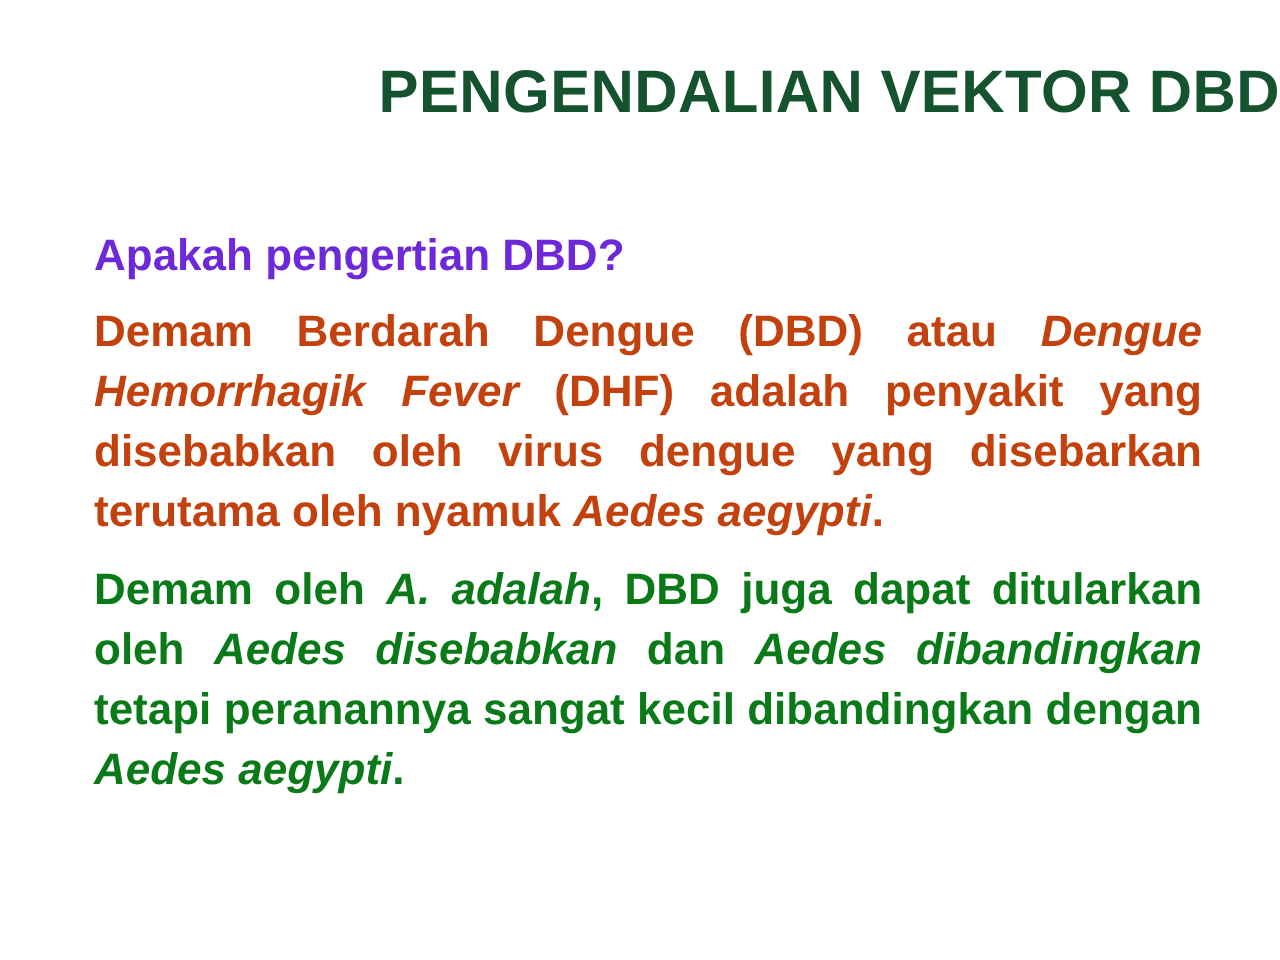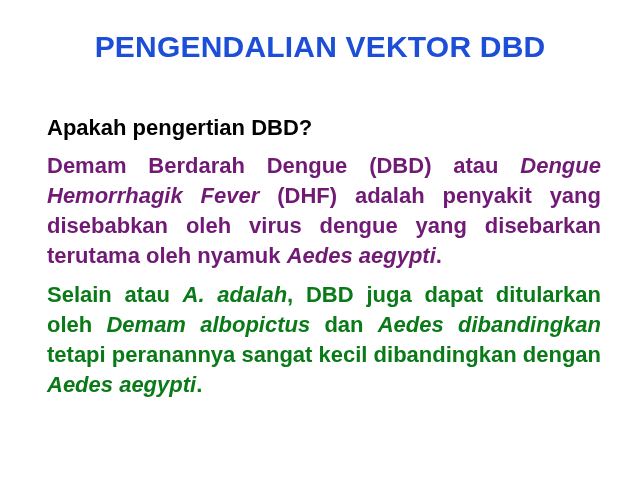--- a/index.html
+++ b/index.html
@@ -18,24 +18,24 @@
     width: 640px;
     height: 480px;
     background: #ffffff;
     box-sizing: border-box;
   }
   .slide-title {
     position: absolute;
     left: 0;
     top: 28px;
     width: 640px;
-    text-align: center;
+    text-align: right;
     font-size: 30px;
     font-weight: bold;
-    color: #1d4ed8;
+    color: #14532d;
     letter-spacing: 0.2px;
     line-height: 38px;
     white-space: nowrap;
   }
   .body-block {
     position: absolute;
     left: 47px;
     top: 113px;
     width: 554px;
   }
@@ -44,26 +44,26 @@
     font-size: 22px;
     font-weight: bold;
     line-height: 30px;
     text-align: justify;
     text-justify: inter-word;
   }
   .para:last-child {
     margin-bottom: 0;
   }
   .q-heading {
-    color: #000000;
+    color: #6d28d9;
     text-align: left;
     margin-bottom: 8px;
   }
   .p-blue {
-    color: #701a75;
+    color: #c2410c;
     margin-bottom: 9px;
   }
   .p-green {
     color: #0A7A18;
   }
   
   .para i, .para em {
     font-style: italic;
   }
 </style>
@@ -73,16 +73,16 @@
 <div class="slide">
 
   <div class="slide-title">PENGENDALIAN VEKTOR DBD</div>
 
   <div class="body-block">
 
     <p class="para q-heading">Apakah pengertian DBD?</p>
 
     <p class="para p-blue"><span>Demam Berdarah Dengue (DBD) atau </span><i>Dengue Hemorrhagik Fever</i><span> (DHF) adalah penyakit yang disebabkan oleh virus dengue yang disebarkan terutama oleh nyamuk </span><i>Aedes aegypti</i><span>.</span></p>
 
-    <p class="para p-green"><span>Selain atau </span><i>A. adalah</i><span>, DBD juga dapat ditularkan oleh </span><i>Demam albopictus</i><span> dan </span><i>Aedes dibandingkan</i><span> tetapi peranannya sangat kecil dibandingkan dengan </span><i>Aedes aegypti</i><span>.</span></p>
+    <p class="para p-green"><span>Demam oleh </span><i>A. adalah</i><span>, DBD juga dapat ditularkan oleh </span><i>Aedes disebabkan</i><span> dan </span><i>Aedes dibandingkan</i><span> tetapi peranannya sangat kecil dibandingkan dengan </span><i>Aedes aegypti</i><span>.</span></p>
 
   </div>
 </div>
 
 </body></html>

